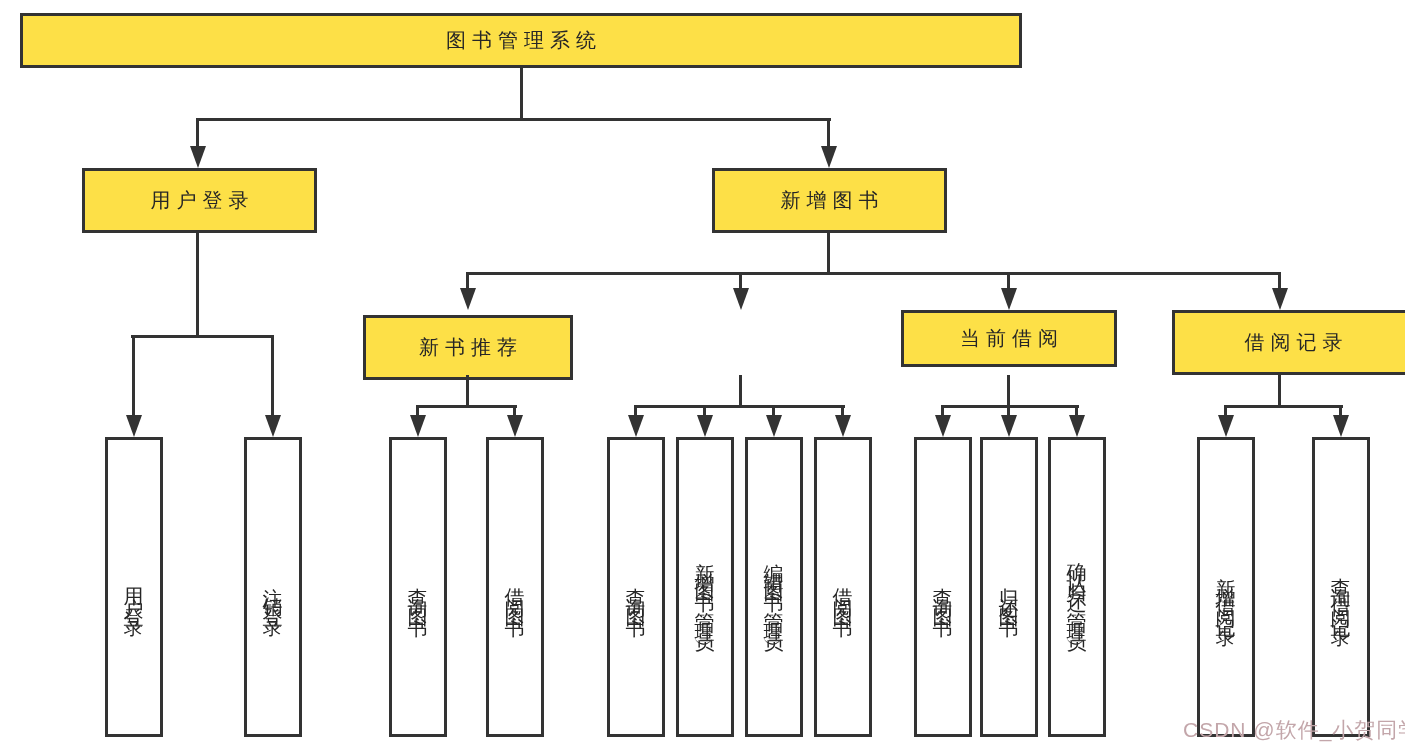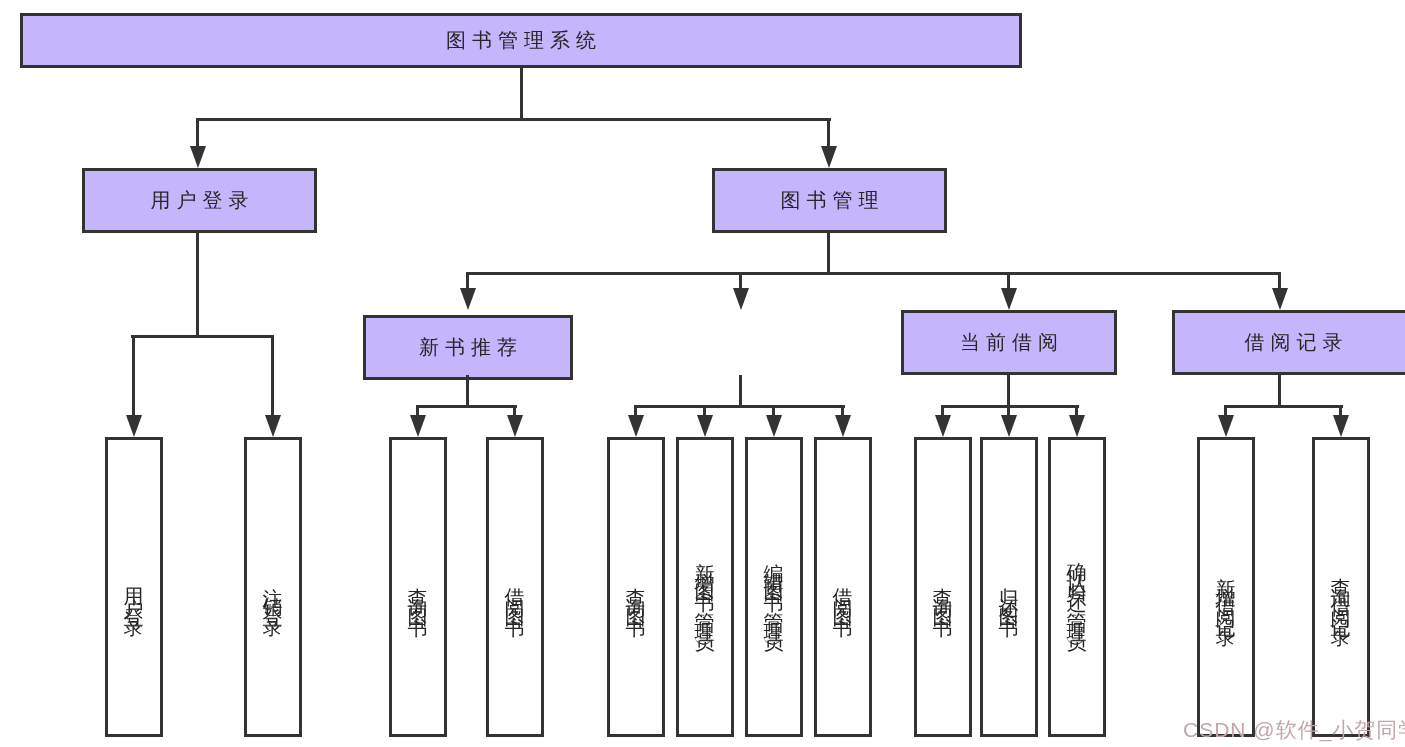--- a/index.html
+++ b/index.html
@@ -8,21 +8,21 @@
     width:1405px;height:747px;
     background:#ffffff;
     font-family:"Liberation Sans","DejaVu Sans",sans-serif;
     color:#262626;
     overflow:hidden;
   }
   
   .node{
     position:absolute;
     border:3px solid #333333;
-    background:#c4b5fd;
+    background:#fde047;
     display:flex;align-items:center;justify-content:center;
     box-sizing:border-box;
   }
   .node span{
     font-size:20px;
     letter-spacing:6px;
     padding-left:6px;
     white-space:nowrap;
     color:#262626;
   }
@@ -78,21 +78,21 @@
   <div class="hline" style="left:196px;top:118px;width:635px;"></div>
   <div class="vline" style="left:196px;top:118px;height:30px;"></div>
   <div class="arr" style="left:190px;top:146px;"></div>
   <div class="vline" style="left:827px;top:118px;height:30px;"></div>
   <div class="arr" style="left:821px;top:146px;"></div>
 
   <div class="node" style="left:82px;top:168px;width:235px;height:65px;">
     <span>用户登录</span>
   </div>
   <div class="node" style="left:712px;top:168px;width:235px;height:65px;">
-    <span>图书管理</span>
+    <span>新增图书</span>
   </div>
 
   <div class="vline" style="left:196px;top:233px;height:102px;"></div>
   <div class="hline" style="left:131px;top:335px;width:143px;"></div>
   <div class="vline" style="left:132px;top:335px;height:82px;"></div>
   <div class="arr" style="left:126px;top:415px;"></div>
   <div class="vline" style="left:271px;top:335px;height:82px;"></div>
   <div class="arr" style="left:265px;top:415px;"></div>
 
   <div class="vline" style="left:827px;top:233px;height:39px;"></div>
@@ -102,21 +102,21 @@
   <div class="vline" style="left:739px;top:272px;height:18px;"></div>
   <div class="arr" style="left:733px;top:288px;"></div>
   <div class="vline" style="left:1007px;top:272px;height:18px;"></div>
   <div class="arr" style="left:1001px;top:288px;"></div>
   <div class="vline" style="left:1278px;top:272px;height:18px;"></div>
   <div class="arr" style="left:1272px;top:288px;"></div>
 
   <div class="node" style="left:363px;top:315px;width:210px;height:65px;">
     <span>新书推荐</span>
   </div>
-  <div class="node" style="left:901px;top:310px;width:216px;height:65px;">
+  <div class="node" style="left:901px;top:310px;width:216px;height:57px;">
     <span>当前借阅</span>
   </div>
   <div class="node" style="left:1172px;top:310px;width:243px;height:65px;">
     <span>借阅记录</span>
   </div>
 
   <div class="vline" style="left:466px;top:375px;height:33px;"></div>
   <div class="hline" style="left:416px;top:405px;width:101px;"></div>
   <div class="vline" style="left:416px;top:405px;height:12px;"></div>
   <div class="arr" style="left:410px;top:415px;"></div>

